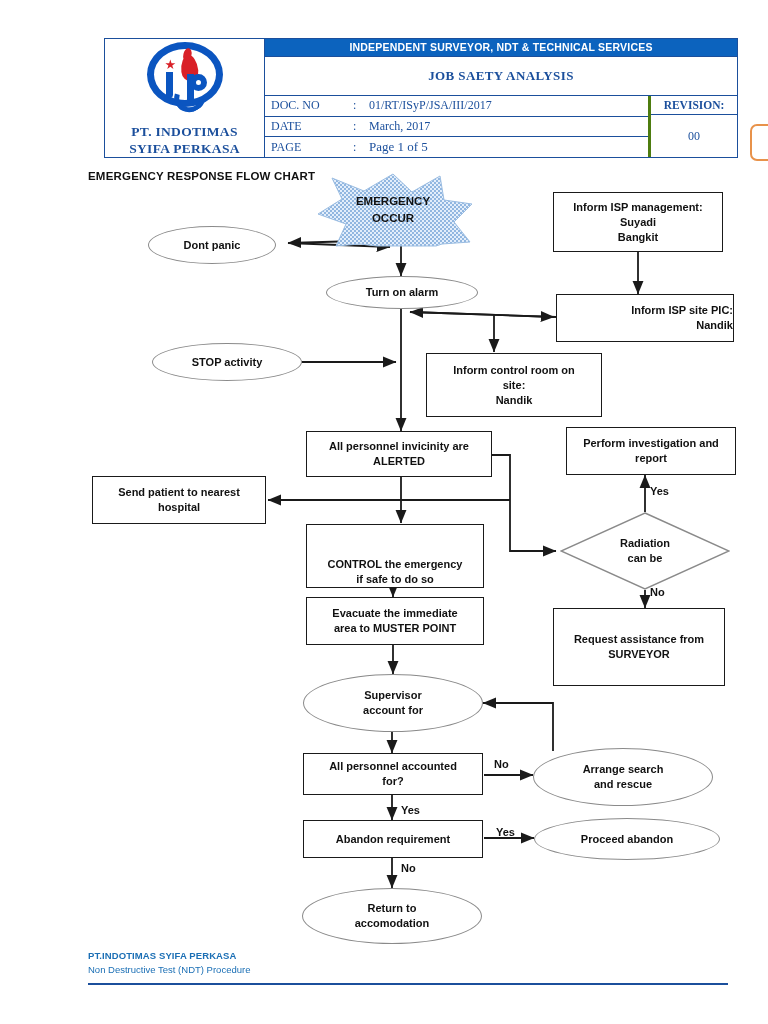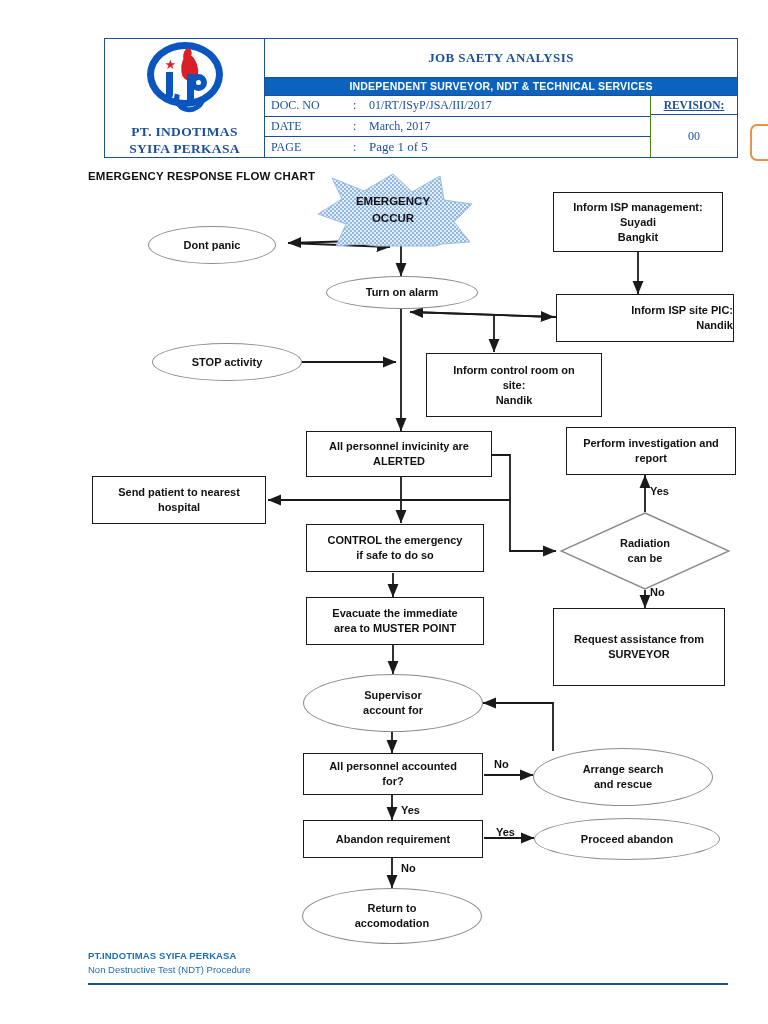--- a/index.html
+++ b/index.html
@@ -32,31 +32,31 @@
              font-weight:bold;font-size:13.5px;line-height:17px;text-align:center;margin-top:16px;
              letter-spacing:.3px;}
   #header-right{flex:1;display:flex;flex-direction:column;}
   #hdr-banner{background:#0C63BE;color:#fff;font-size:10.5px;font-weight:bold;
               text-align:center;letter-spacing:.2px;height:17px;line-height:17px;
               border-bottom:1px solid #1b4f9c;}
   #hdr-jsa{height:38px;line-height:38px;text-align:center;color:#1b4f9c;font-weight:bold;
            font-size:13px;font-family:"Liberation Serif","DejaVu Serif",serif;
            border-bottom:1px solid #1b4f9c;letter-spacing:.4px;}
   #hdr-rows{flex:1;display:flex;}
-  #hdr-fields{flex:1;display:flex;flex-direction:column;border-right:1px solid #4d7c0f;}
+  #hdr-fields{flex:1;display:flex;flex-direction:column;border-right:3px solid #4d7c0f;}
   .hdr-row{flex:1;display:flex;align-items:center;border-bottom:1px solid #1b4f9c;
            color:#1b4f9c;font-family:"Liberation Serif","DejaVu Serif",serif;font-size:12px;}
   .hdr-row:last-child{border-bottom:none;}
   .hdr-row .lab{width:82px;padding-left:6px;}
   .hdr-row .colon{width:16px;}
   .hdr-row .val{flex:1;}
   #hdr-rev{width:86px;display:flex;flex-direction:column;}
   #rev-label{height:18px;line-height:18px;text-align:center;color:#1b4f9c;font-weight:bold;
              font-size:11.5px;font-family:"Liberation Serif","DejaVu Serif",serif;
-             border-bottom:1px solid #1b4f9c;text-decoration:underline;}
+             border-bottom:1px solid #1b4f9c;}
   #rev-value{flex:1;display:flex;align-items:center;justify-content:center;color:#1b4f9c;
              font-family:"Liberation Serif","DejaVu Serif",serif;font-size:12px;}
   #orange-tab{position:absolute;left:750px;top:124px;width:30px;height:33px;
               border:2px solid #E8924A;border-radius:7px;background:#fff;}
 
   
   #chart-title{position:absolute;left:88px;top:170px;font-size:11.5px;font-weight:bold;
                letter-spacing:.2px;color:#111;}
 
   
@@ -101,22 +101,22 @@
       <div class="logo-p"></div>
       <div class="logo-pbowl"></div>
     </div>
     <div id="logo-name">
       <div>PT. INDOTIMAS</div>
       <div>SYIFA  PERKASA</div>
     </div>
   </div>
 
   <div id="header-right">
+    <div id="hdr-banner">INDEPENDENT SURVEYOR, NDT &amp; TECHNICAL SERVICES</div>
     <div id="hdr-jsa">JOB SAETY ANALYSIS</div>
-    <div id="hdr-banner">INDEPENDENT SURVEYOR, NDT &amp; TECHNICAL SERVICES</div>
     <div id="hdr-rows">
       <div id="hdr-fields">
         <div class="hdr-row">
           <span class="lab">DOC. NO</span>
           <span class="colon">:</span>
           <span class="val">01/RT/ISyP/JSA/III/2017</span>
         </div>
         <div class="hdr-row">
           <span class="lab">DATE</span>
           <span class="colon">:</span>
@@ -240,21 +240,21 @@
 <div class="nd box" style="left:306px;top:431px;width:186px;height:46px;flex-direction:column;">
   <div>All personnel invicinity are</div>
   <div>ALERTED</div>
 </div>
 
 <div class="nd box" style="left:92px;top:476px;width:174px;height:48px;flex-direction:column;">
   <div>Send patient to nearest</div>
   <div>hospital</div>
 </div>
 
-<div class="nd box" style="left:306px;top:524px;width:178px;height:48px;flex-direction:column;">
+<div class="nd box" style="left:306px;top:524px;width:178px;height:64px;flex-direction:column;justify-content:flex-end;">
   <div>CONTROL the emergency</div>
   <div>if safe  to do so</div>
 </div>
 
 <div class="nd box" style="left:306px;top:597px;width:178px;height:48px;flex-direction:column;">
   <div>Evacuate the immediate</div>
   <div>area to MUSTER POINT</div>
 </div>
 
 <div class="nd box" style="left:566px;top:427px;width:170px;height:48px;flex-direction:column;">

